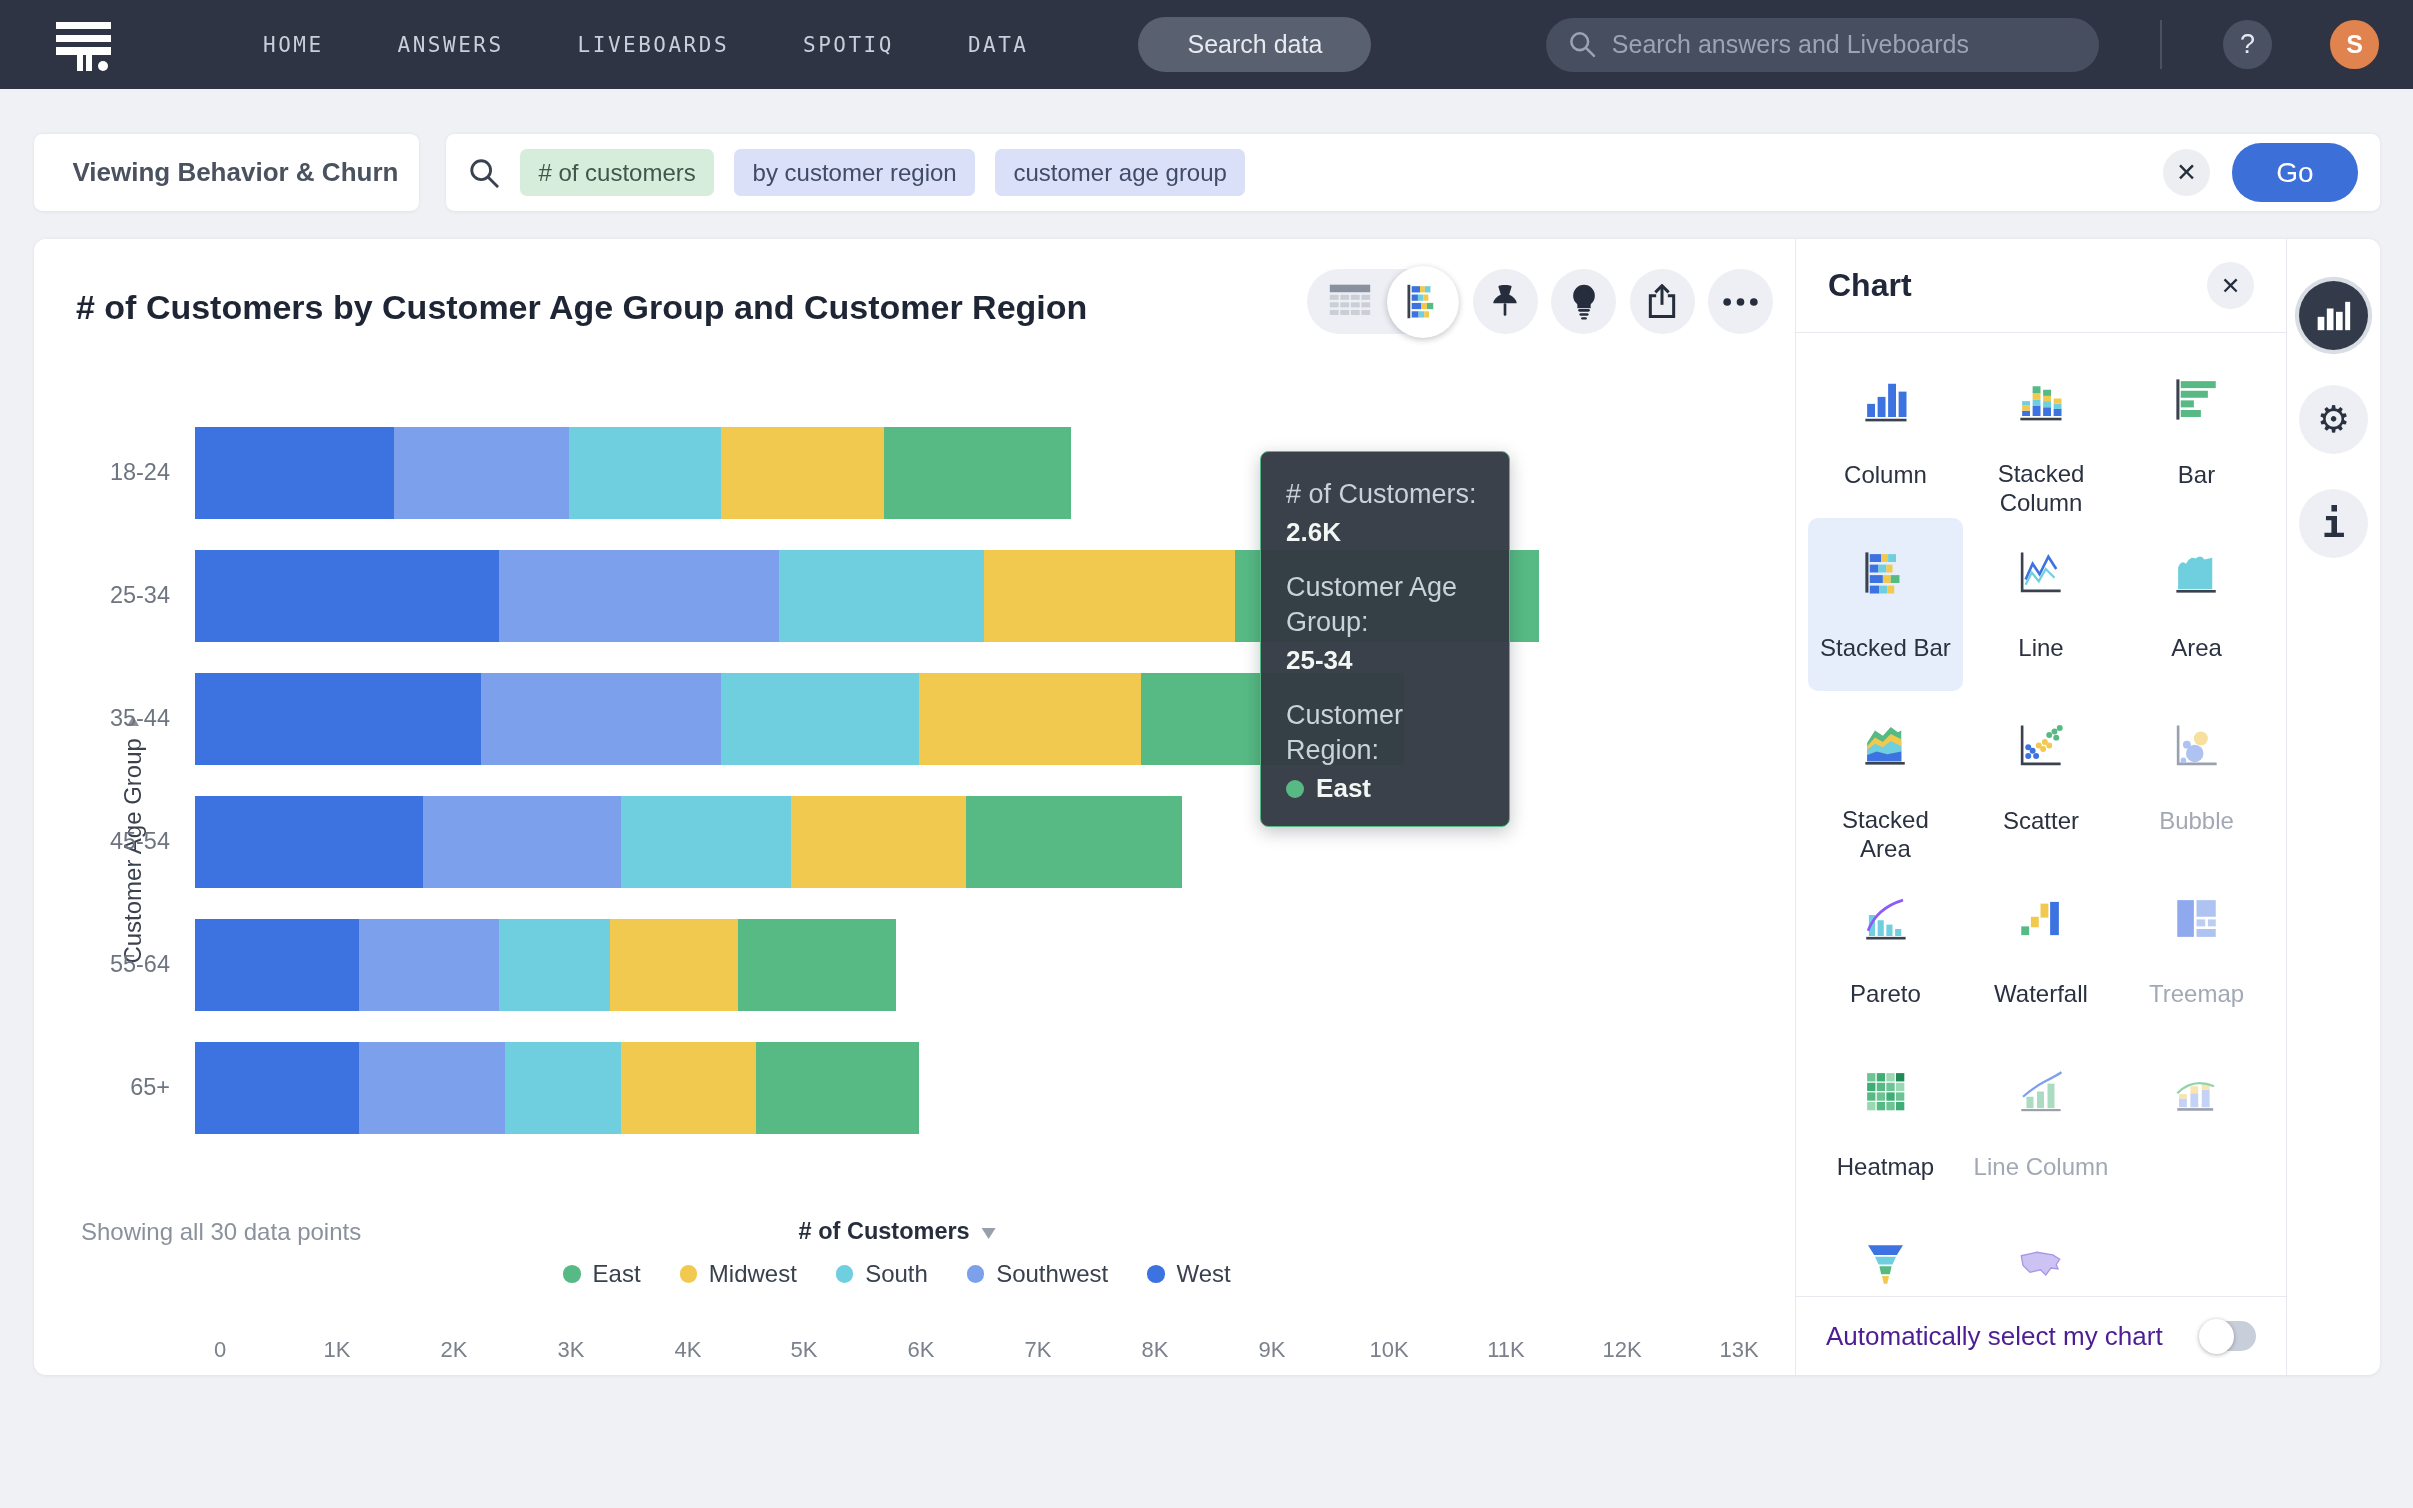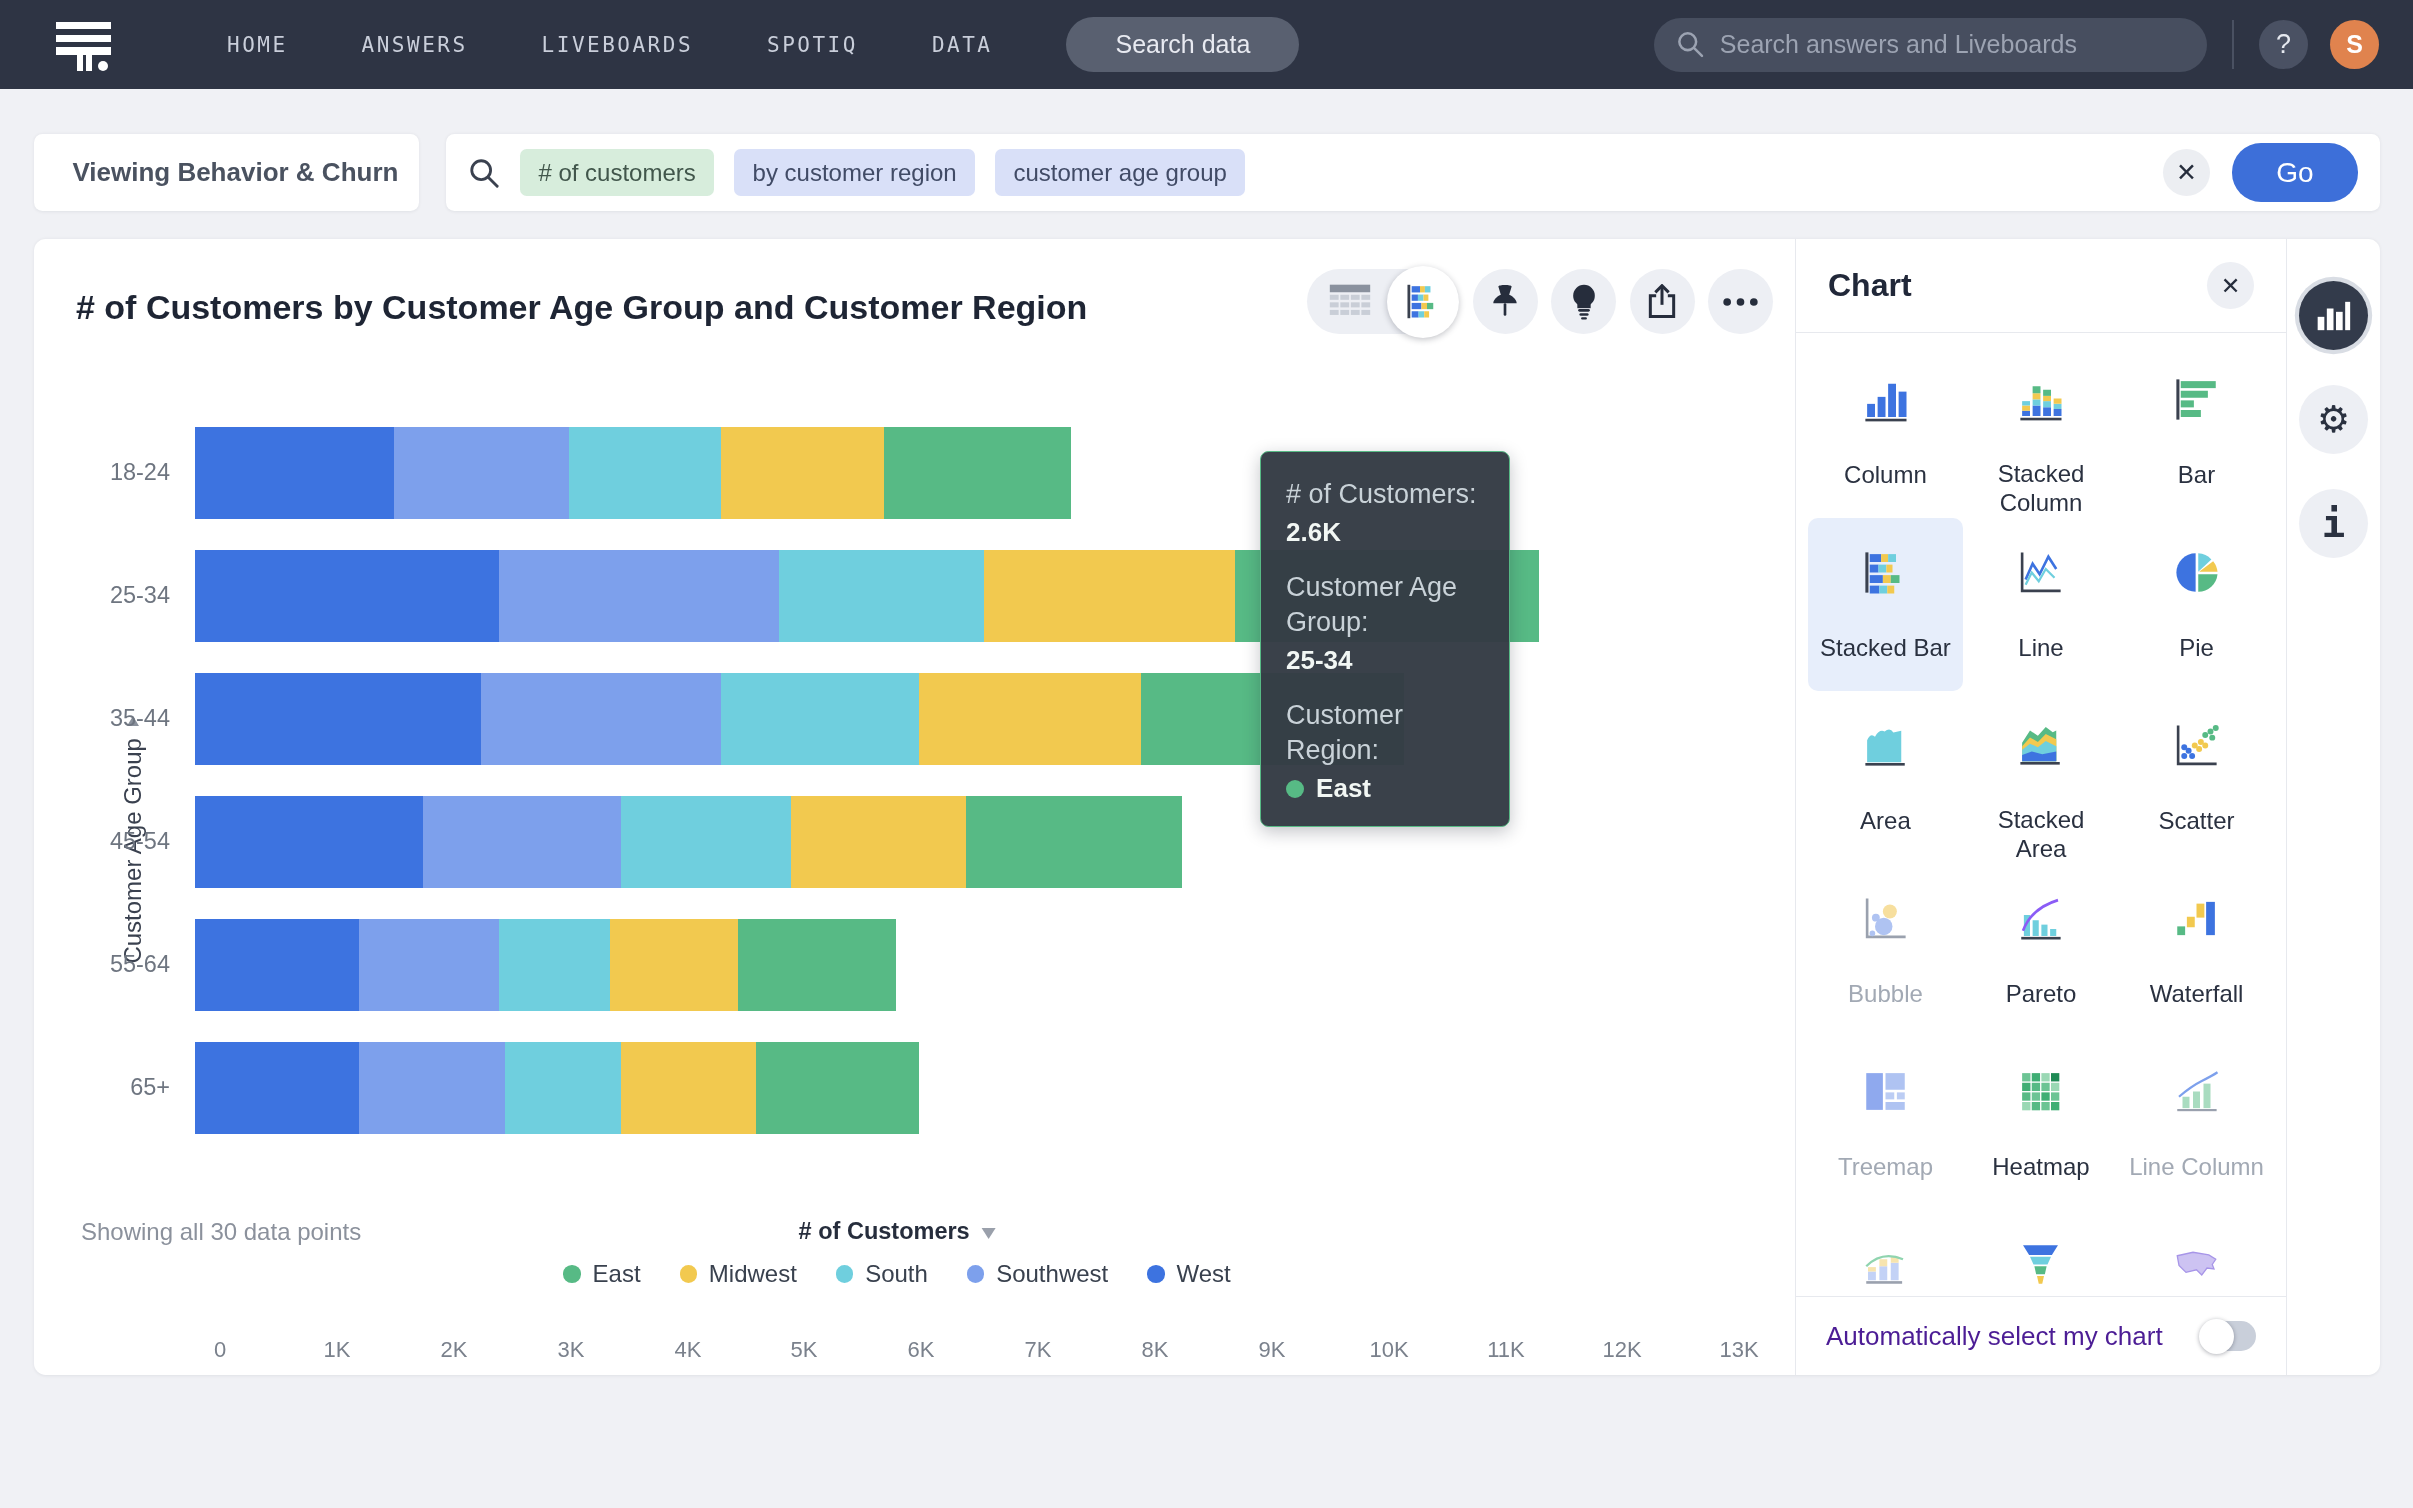--- a/index.html
+++ b/index.html
@@ -6,21 +6,21 @@
   html,body { width:2413px; height:1508px; }
   body {
     font-family:"Liberation Sans", sans-serif;
     background:#F0F1F5;
     overflow:hidden;
     position:relative;
   }
   
   .topnav {
     height:89px; background:#2E3444; display:flex; align-items:center;
-    padding:0 34px; position:relative;
+    padding:0 34px; position:relative;gap:36px;
   }
   .logo { width:59px; height:52px; position:relative; margin-left:22px; flex:none; }
   .logo .b1 { position:absolute; left:0; top:3.4px;  width:55px; height:7.5px; background:#fff; }
   .logo .b2 { position:absolute; left:0; top:16px; width:55px; height:7.5px; background:#fff; }
   .logo .b3 { position:absolute; left:0; top:28.5px; width:55px; height:7.5px; background:#fff; }
   .logo .s1 { position:absolute; left:21px; top:28.5px; width:5.9px; height:23.5px; background:#fff; }
   .logo .s2 { position:absolute; left:30px; top:28.5px; width:5.9px; height:23.5px; background:#fff; }
   .logo .dot { position:absolute; left:42px; top:42px; width:10px; height:10px; border-radius:50%; background:#fff; }
   .nav-items { display:flex; align-items:center; margin-left:75px; }
   .nav-item {
@@ -504,31 +504,20 @@
                 <path d="M7 5 V49 H51" fill="none" stroke="#3A414F" stroke-width="3"></path>
                 <polyline points="11,36 19,18 27,30 37,10 46,24" fill="none" stroke="#3D73E0" stroke-width="3"></polyline>
                 <polyline points="11,42 18,28 26,38 34,24 44,34" fill="none" stroke="#6FCFDE" stroke-width="2.6"></polyline>
               </svg>
             </div>
             <div class="ct-label">Line</div>
           </div>
           <div class="ct-item">
             <div class="ct-icon">
               <svg width="49" height="49" viewBox="0 0 56 56">
-                <path d="M27 6 A22 22 0 0 0 27 50 Z" fill="#3D73E0"></path>
-                <path d="M30 6 A22 22 0 0 1 45 13 L30 27 Z" fill="#6FCFDE"></path>
-                <path d="M47 15 A22 22 0 0 1 52 27 L31 27 Z" fill="#F2C94F"></path>
-                <path d="M30 50 A22 22 0 0 0 52 30 L30 30 Z" fill="#57BA85"></path>
-              </svg>
-            </div>
-            <div class="ct-label">Pie</div>
-          </div>
-          <div class="ct-item">
-            <div class="ct-icon">
-              <svg width="49" height="49" viewBox="0 0 56 56">
                 <path d="M7 47 L7 22 Q11 13 16 18 Q21 9 27 12 Q33 7 37 13 L46 11 L46 47 Z" fill="#6FCFDE"></path>
                 <rect x="5" y="48" width="45" height="3" fill="#3A414F"></rect>
               </svg>
             </div>
             <div class="ct-label">Area</div>
           </div>
           <div class="ct-item">
             <div class="ct-icon">
               <svg width="49" height="49" viewBox="0 0 56 56">
                 <path d="M7 47 L7 26 L16 12 L25 18 L34 8 L42 14 L46 12 L46 47 Z" fill="#57BA85"></path>

